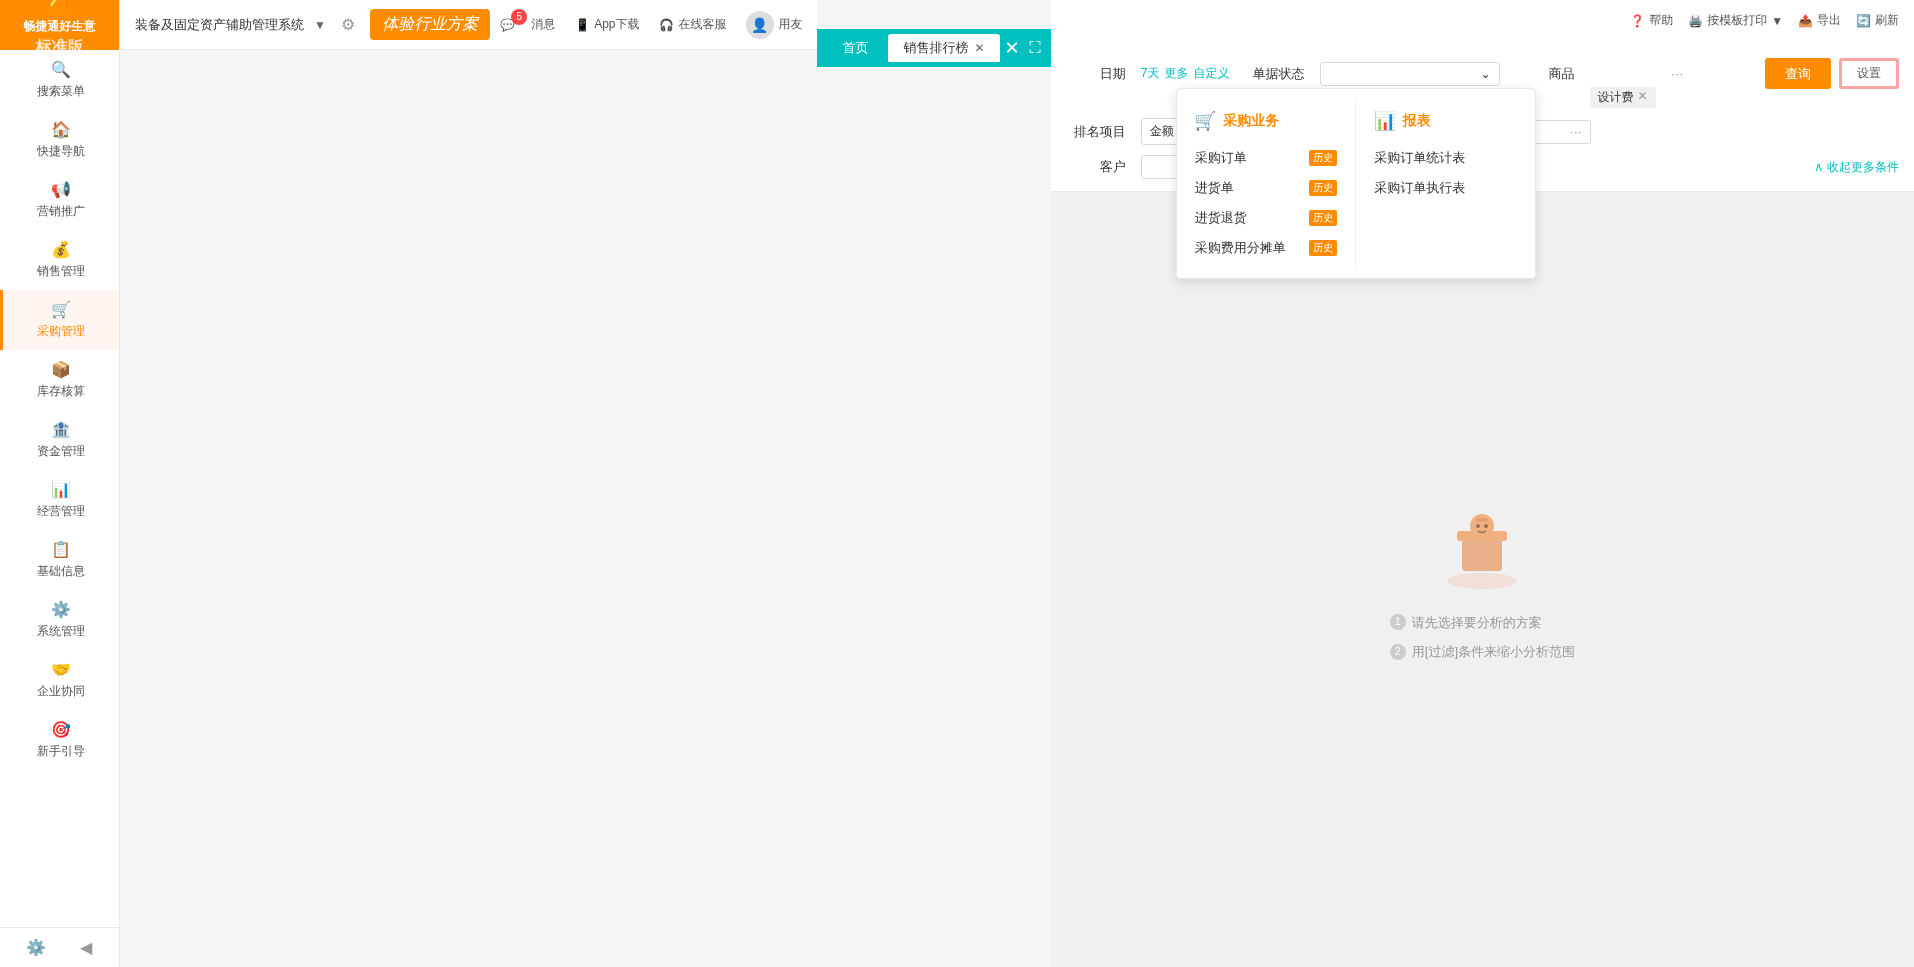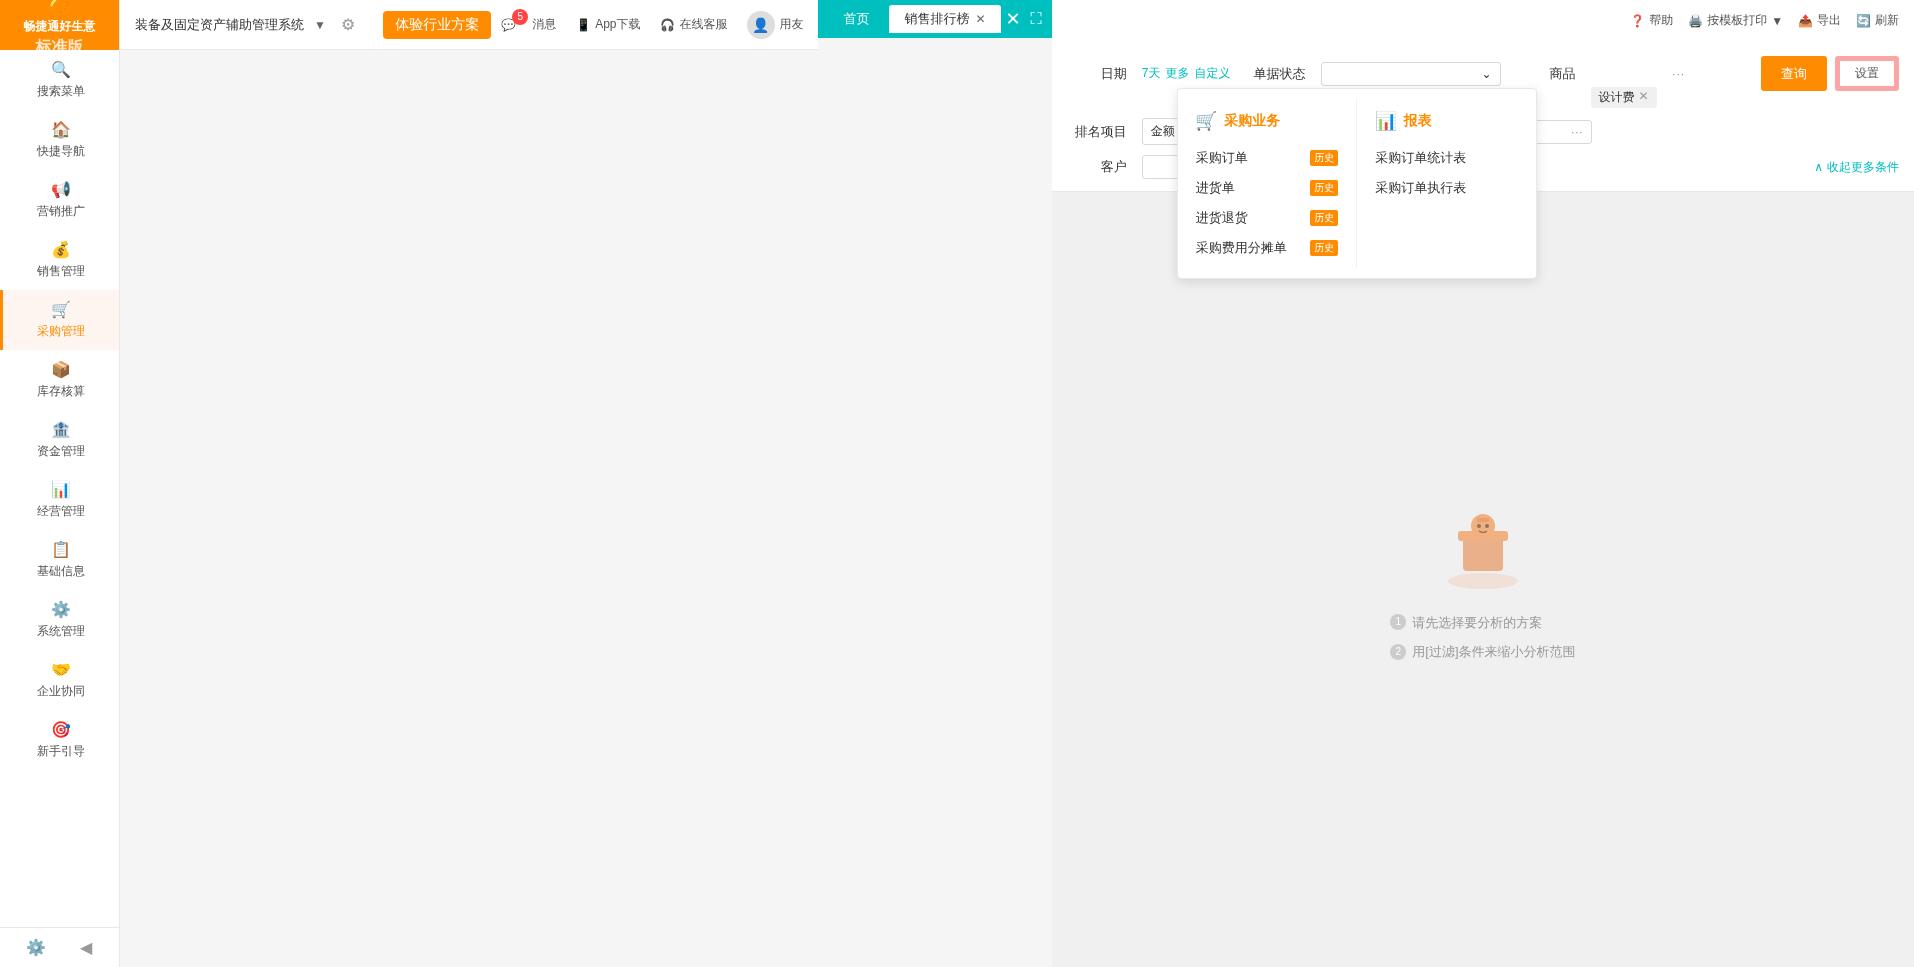--- a/index.html
+++ b/index.html
@@ -88,22 +88,23 @@
       gap: 3px;
     }
     .topbar-gear { font-size: 16px; color: #999; cursor: pointer; margin-left: 5px; }
     .topbar-industry-btn {
       background: #ff8c00;
       color: #fff;
       border: none;
       border-radius: 4px;
       padding: 5px 12px;
       cursor: pointer;
-      font-size: 14px;
-      margin-left: 18px;
+      font-size: 16px;
+      margin-left: 5px;
+      font-style: italic;
     }
     .topbar-right {
       margin-left: auto;
       display: flex;
       align-items: center;
       gap: 20px;
     }
     .topbar-right-item {
       display: flex;
       align-items: center;
@@ -140,20 +141,21 @@
     }
 
     
     .tabbar {
       background: #00bfbf;
       height: 38px;
       display: flex;
       align-items: center;
       padding: 0 10px;
       gap: 5px;
+      margin-top: 29px;
     }
     .tab {
       height: 28px;
       padding: 0 15px;
       border-radius: 3px 3px 0 0;
       display: flex;
       align-items: center;
       gap: 6px;
       cursor: pointer;
       font-size: 13px;
@@ -270,21 +272,21 @@
     .query-btn {
       background: #ff8c00;
       color: #fff;
       border: none;
       border-radius: 3px;
       padding: 5px 20px;
       cursor: pointer;
       font-size: 13px;
     }
     .setting-btn {
-      border: 5px solid #fca5a5;
+      border: 3px solid #fca5a5;
       background: #fff;
       border-radius: 3px;
       padding: 4px 15px;
       cursor: pointer;
       font-size: 12px;
       color: #555;
     }
     .collapse-btn {
       display: flex;
       align-items: center;

